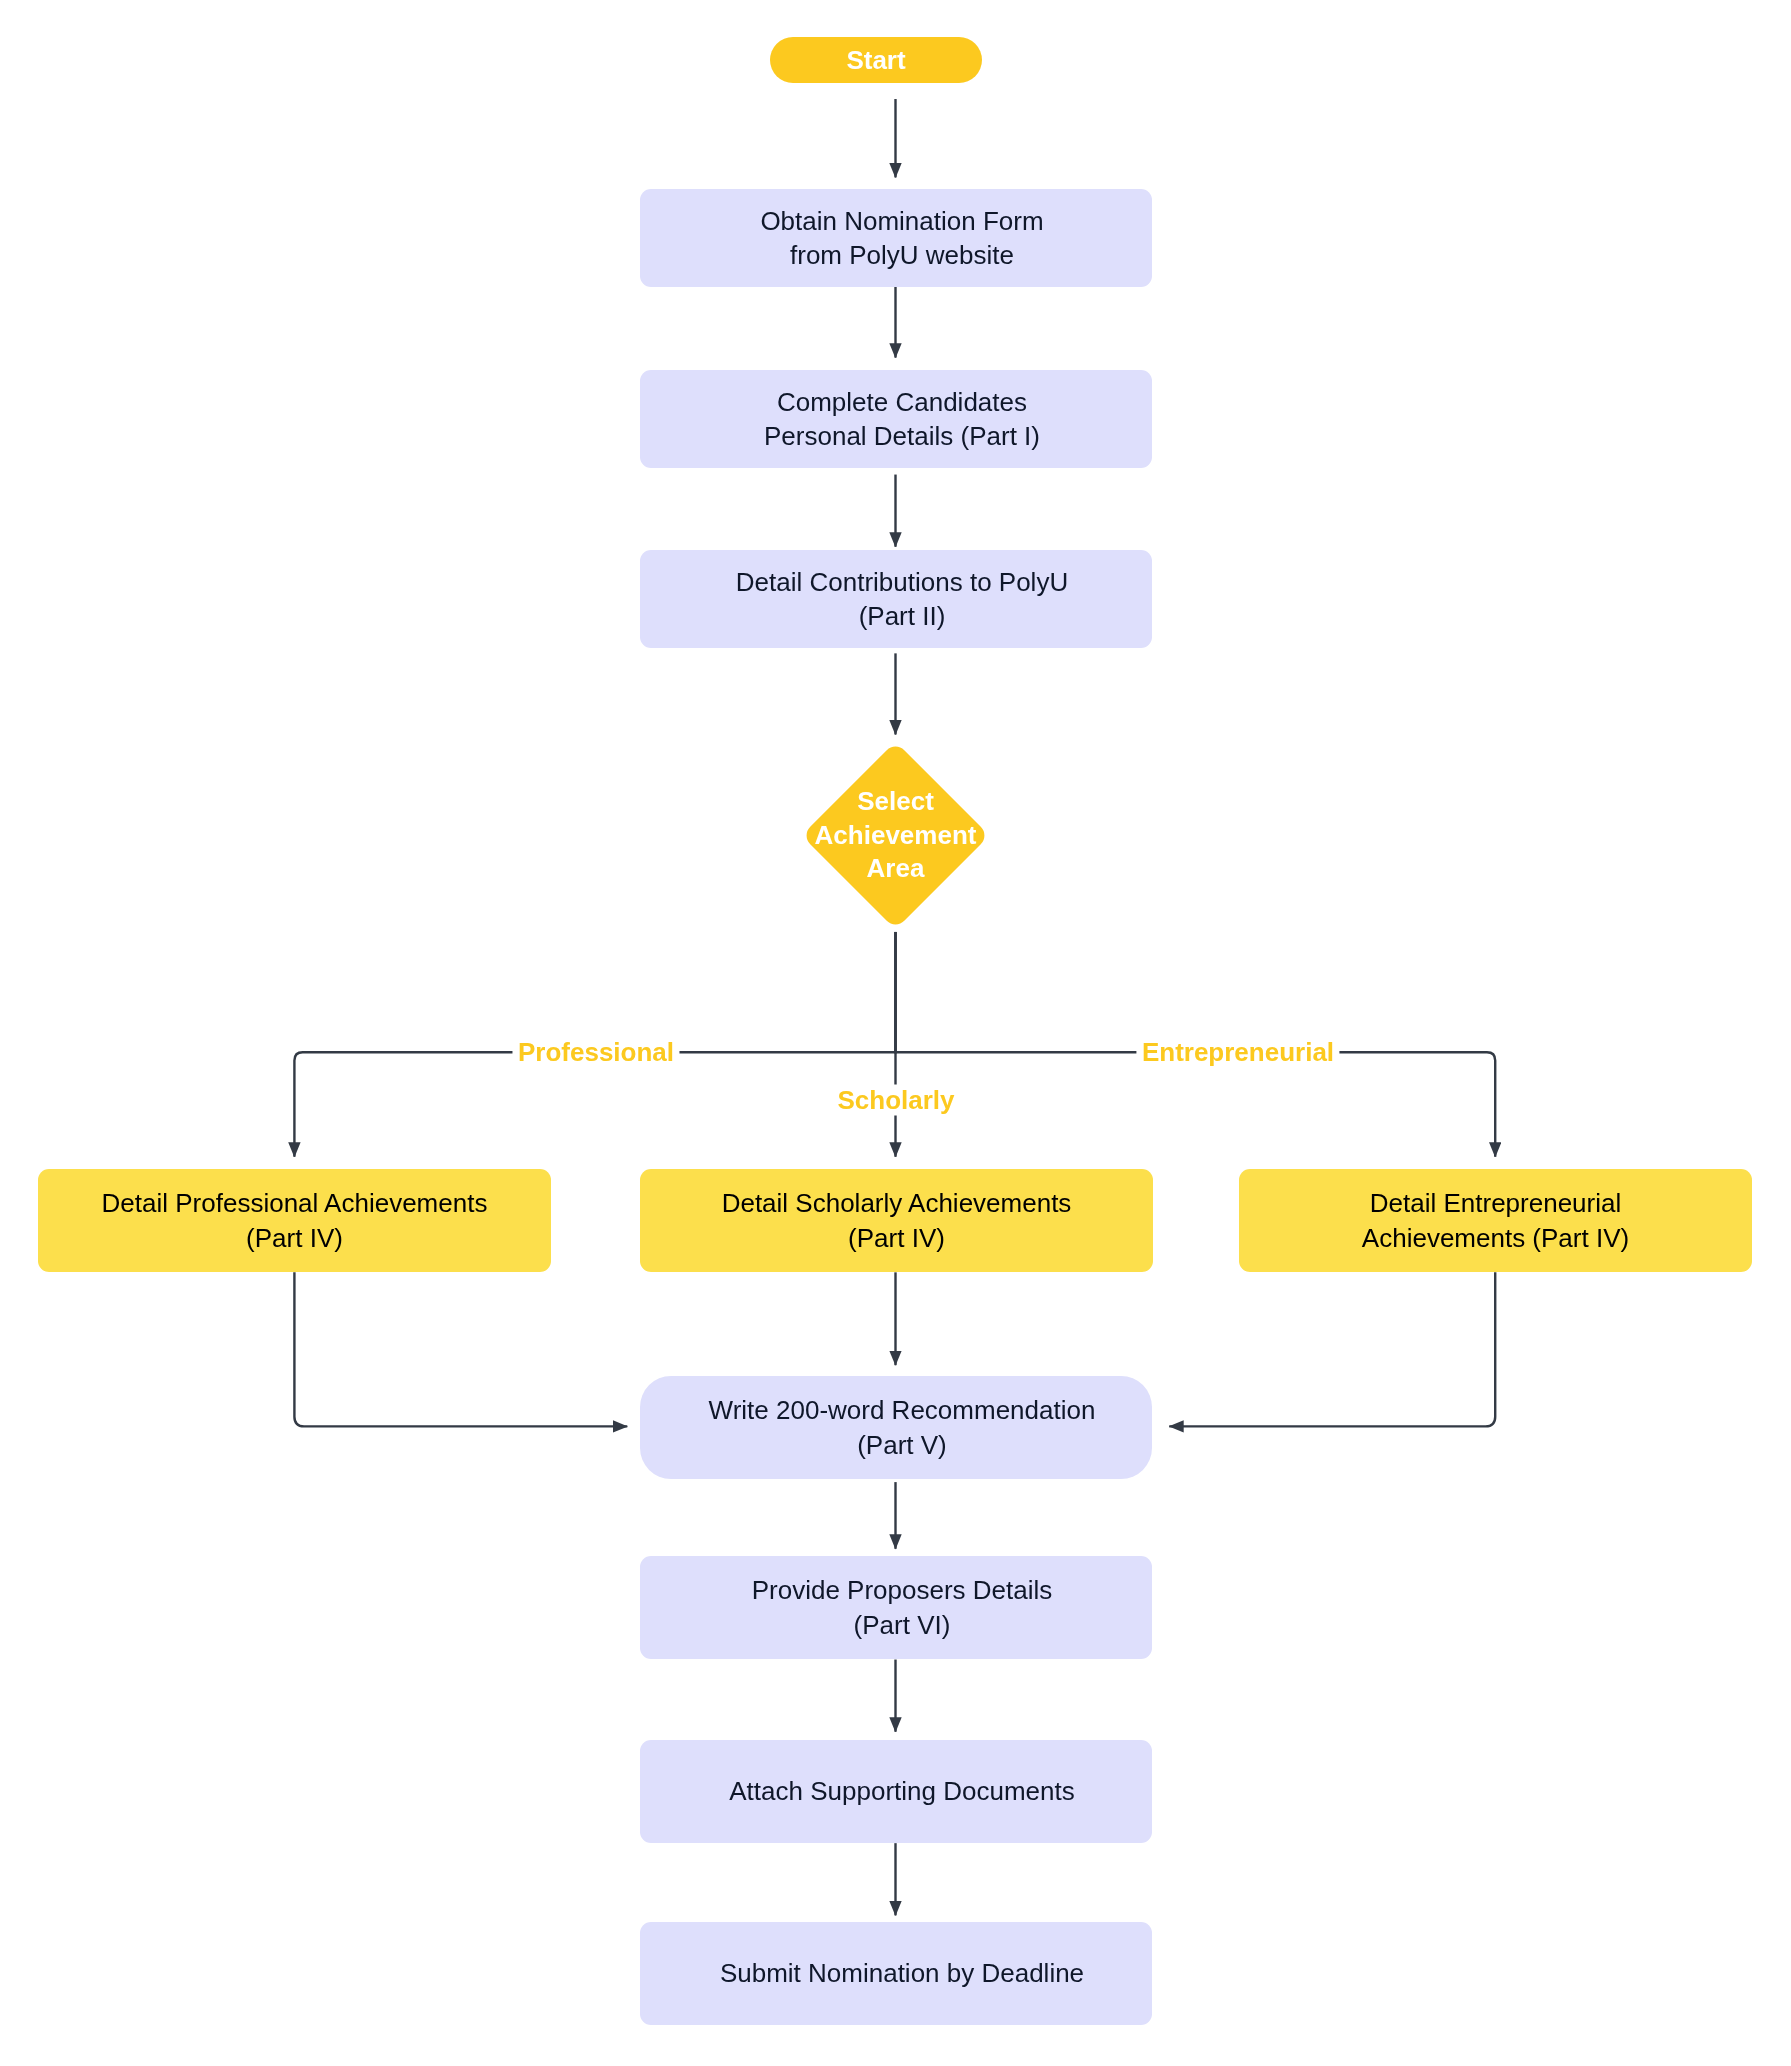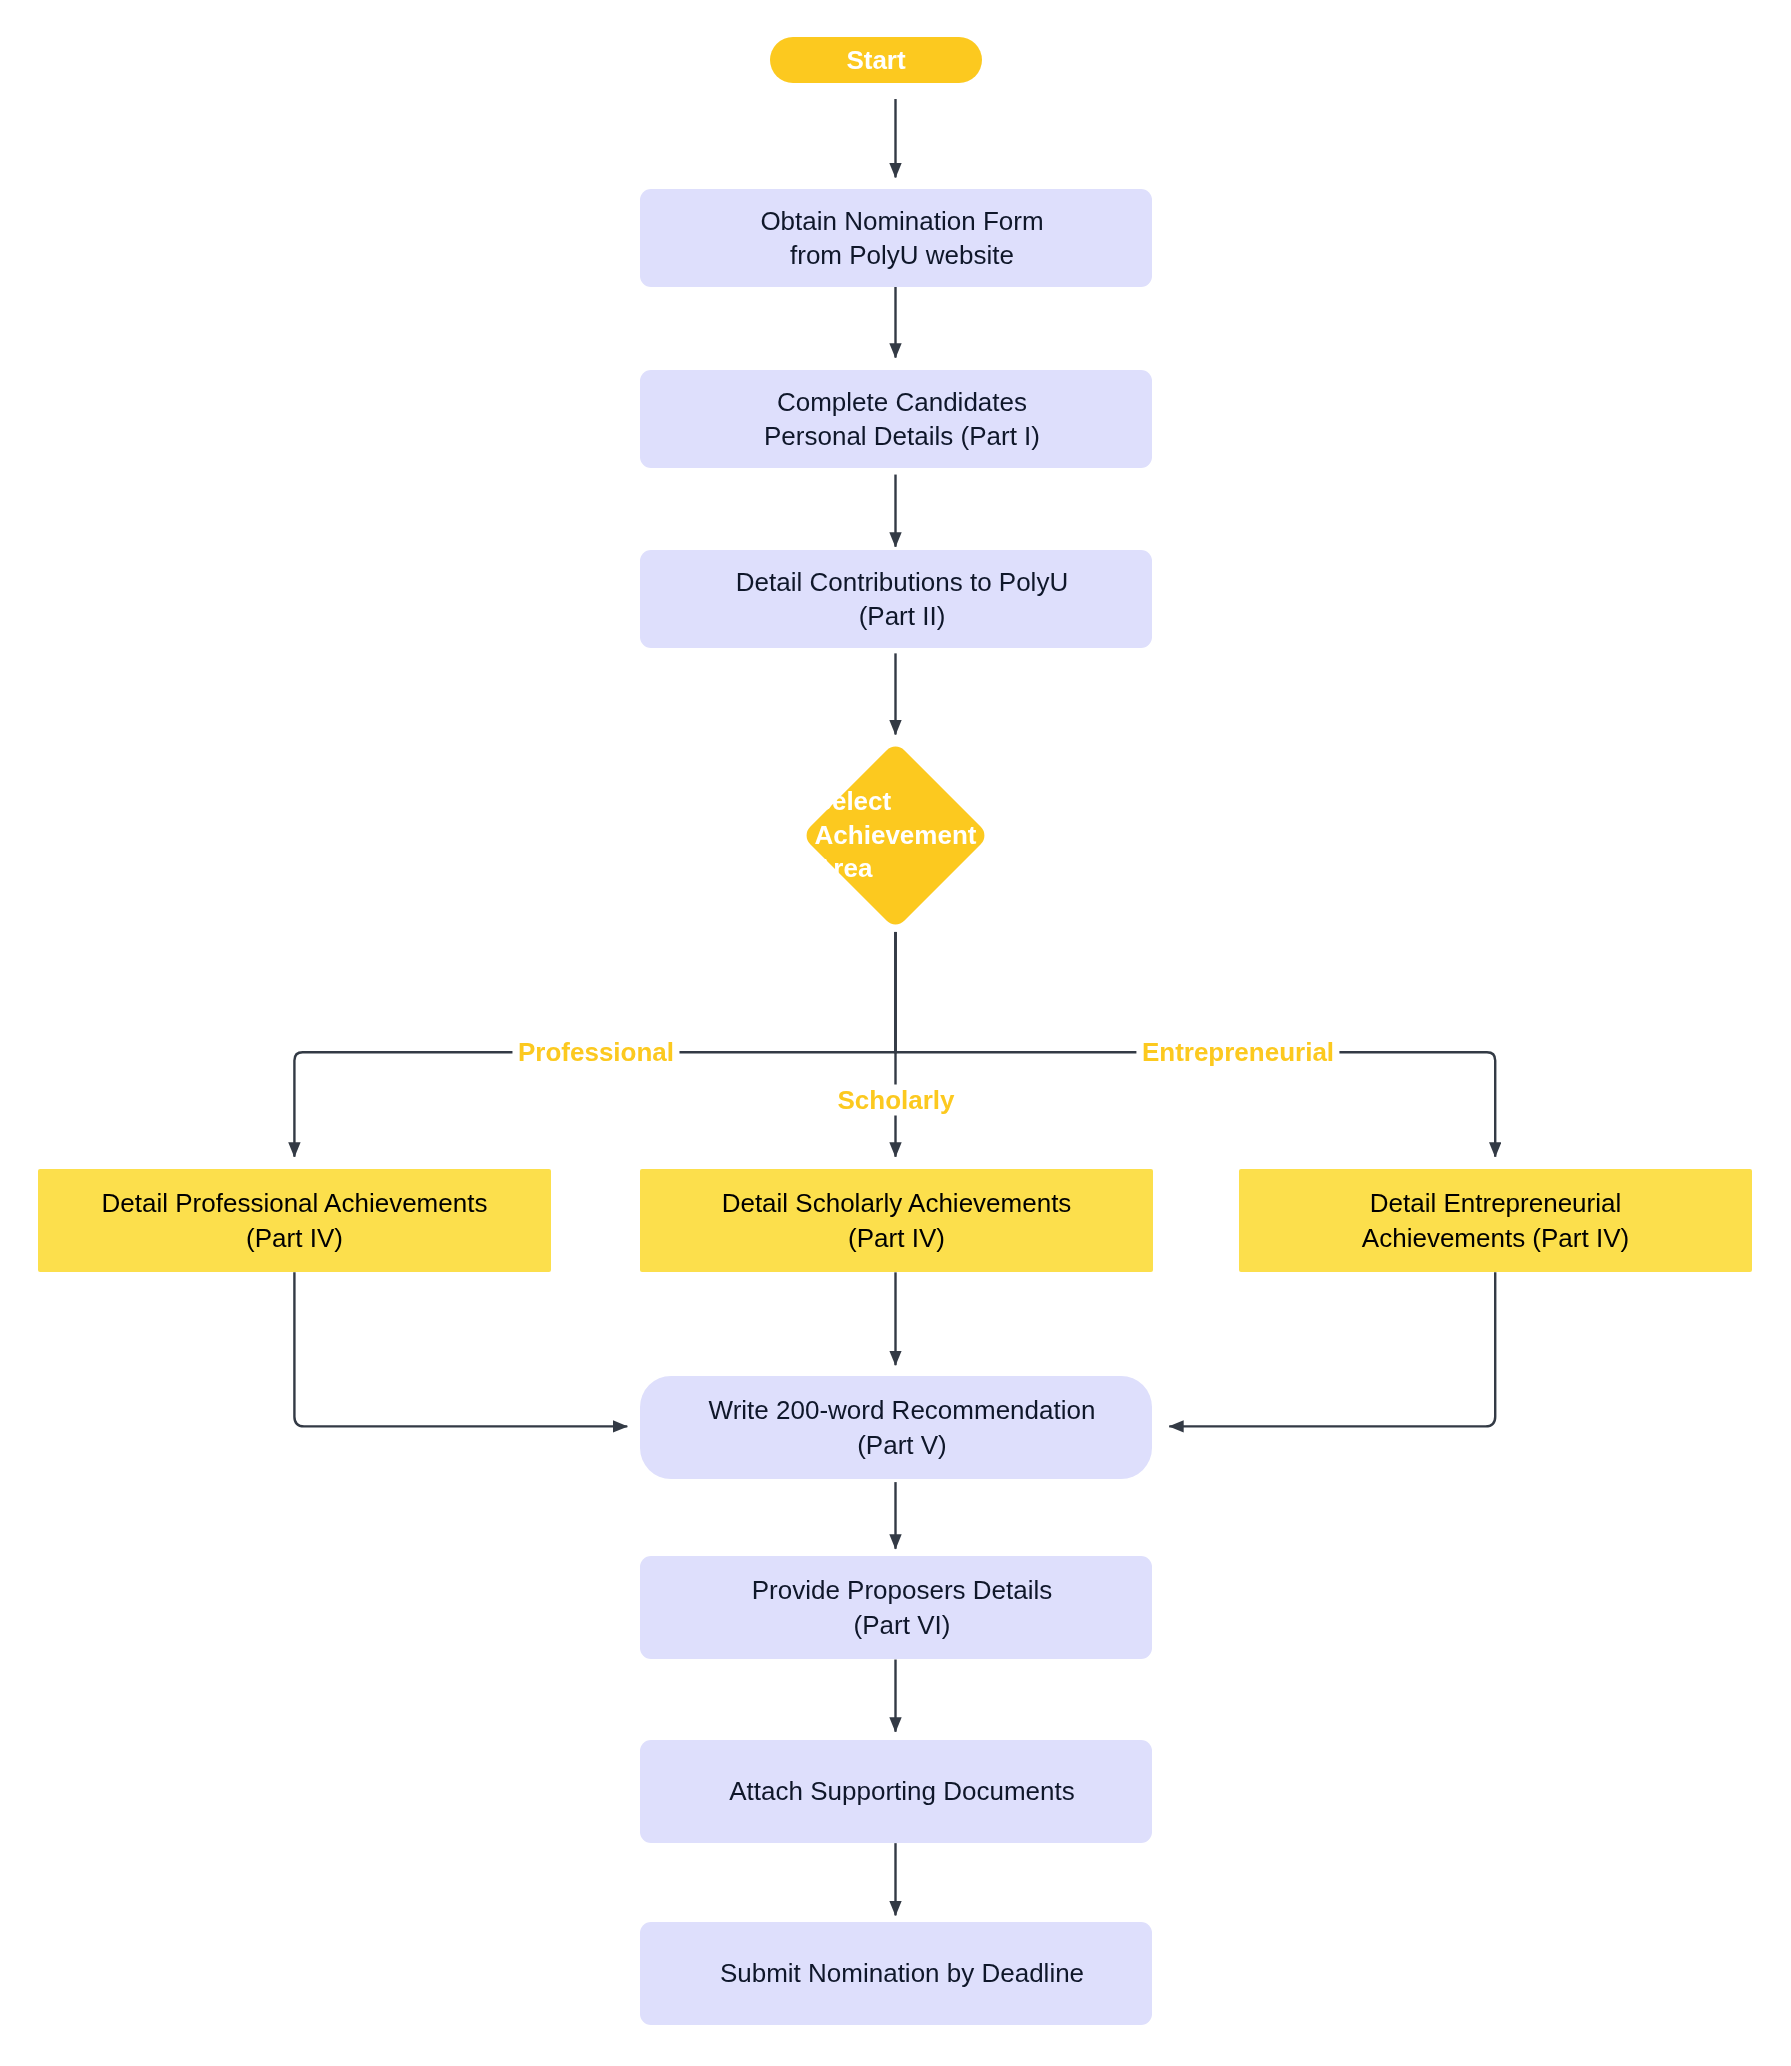--- a/index.html
+++ b/index.html
@@ -40,21 +40,21 @@
     background: #dedffc;
     color: #0f172a;
     border-radius: 11px;
     font-size: 26px;
     font-weight: 400;
     padding-left: 12px;
   }
   .node-achievement {
     background: #fcdf4c;
     color: #000000;
-    border-radius: 2px;
+    border-radius: 11px;
     font-size: 26px;
     font-weight: 400;
   }
   .node-terminal {
     background: #fcc91f;
     color: #ffffff;
     border-radius: 55px;
     font-size: 26px;
     font-weight: bold;
   }
@@ -69,20 +69,21 @@
   }
   .node-decision-label {
     position: absolute;
     left: 0;
     top: 0;
     width: 100%;
     height: 100%;
     display: flex;
     align-items: center;
     justify-content: center;
+    text-align: center;
     color: #ffffff;
     font-size: 26px;
     font-weight: bold;
     line-height: 1.3;
     pointer-events: none;
   }
   .edge-label {
     position: absolute;
     color: #fcc91f;
     font-size: 26px;

